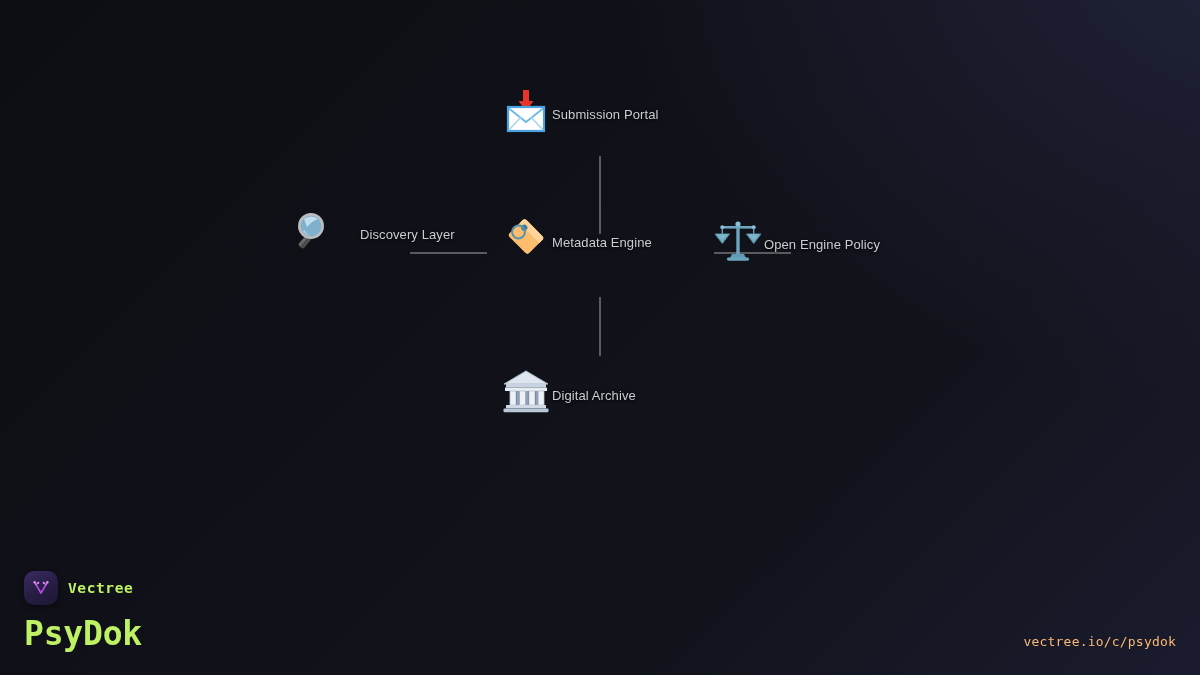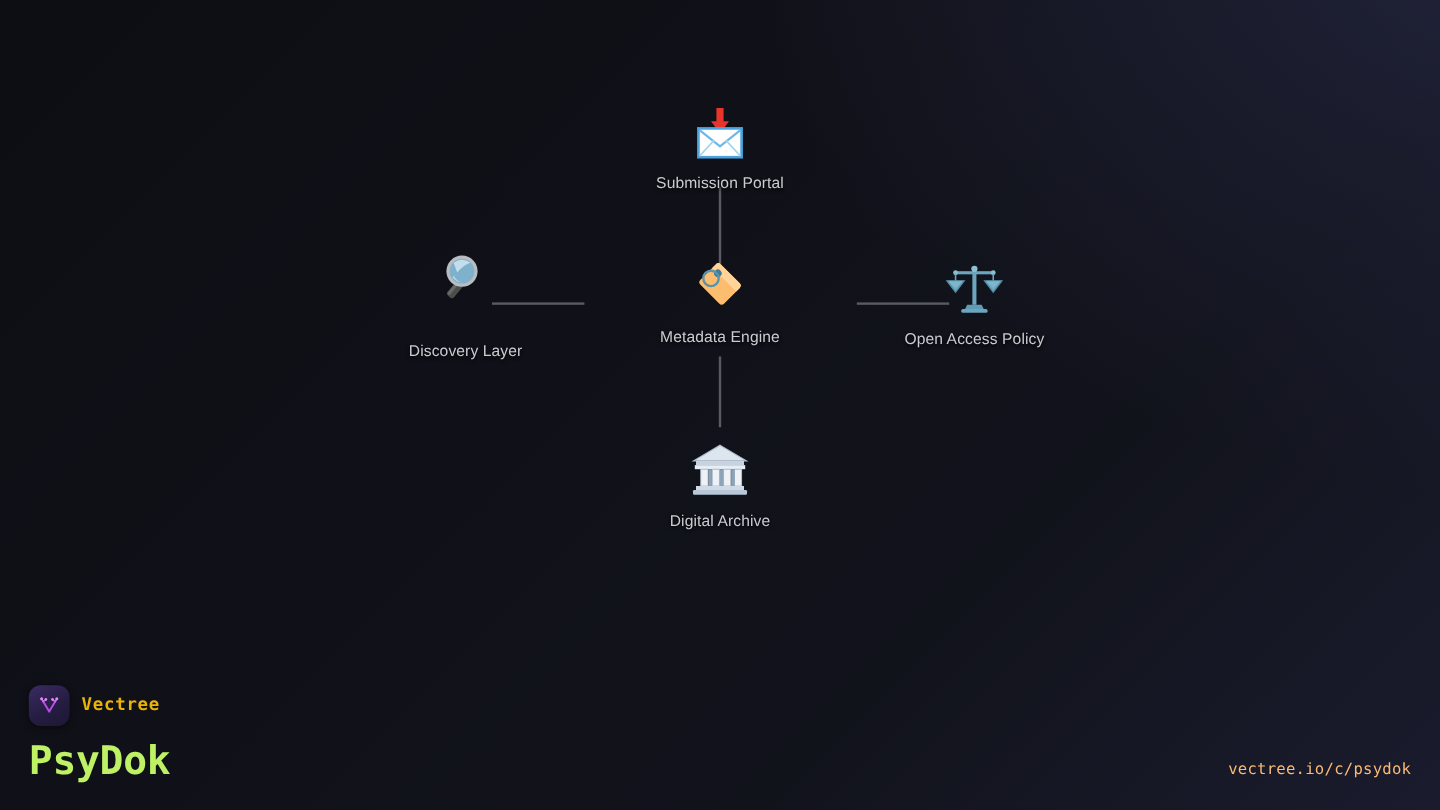--- a/index.html
+++ b/index.html
@@ -13,21 +13,21 @@
     position:relative;
   }
 
   
   #graph-canvas { position:absolute; inset:0; }
 
   .edge { position:absolute; background:#5a5a60; }
   .edge.v { width:2px; }
   .edge.h { height:2px; }
 
-  .node { position:absolute; display:flex; flex-direction:column; align-items:center; width:200px; }
+  .node { position:absolute; display:flex; flex-direction:row; align-items:center; width:200px; }
   .node .glyph { width:52px; height:52px; display:flex; align-items:center; justify-content:center; }
   .node .caption {
     margin-top:9px; font-size:13px; color:#c9ccd1; white-space:nowrap;
     letter-spacing:0.1px; text-shadow:0 1px 3px rgba(0,0,0,0.85);
   }
 
   
   #node-submission { left:500px; top:84px; }
   #node-discovery  { left:288px; top:204px;gap:20px; }
   #node-metadata   { left:500px; top:212px; }
@@ -38,21 +38,21 @@
   #brand { position:absolute; left:24px; bottom:22px; }
   #brand-row { display:flex; align-items:center; gap:10px; }
   #brand-logo {
     width:34px; height:34px; border-radius:10px;
     background:linear-gradient(150deg,#3a2b63 0%,#261d42 55%,#1d1733 100%);
     display:flex; align-items:center; justify-content:center;
     box-shadow:0 1px 5px rgba(0,0,0,0.6);
   }
   #brand-name {
     font-family:"DejaVu Sans Mono", monospace; font-size:14.5px; font-weight:bold;
-    color:#eab308; letter-spacing:0.6px;
+    color:#bef264; letter-spacing:0.6px;
   }
   #brand-title {
     margin-top:9px;
     font-family:"DejaVu Sans Mono", monospace; font-size:33px; font-weight:bold;
     color:#bef264; letter-spacing:-0.2px;
   }
   #site-url {
     position:absolute; right:24px; bottom:26px;
     font-family:"DejaVu Sans Mono", monospace; font-size:13px;
     color:#fdba74; letter-spacing:0.2px;
@@ -122,21 +122,21 @@
         <path d="M10.3 14 L10.3 20" stroke="#6ca5bd" stroke-width="1.3"></path>
         <path d="M41.7 14 L41.7 20" stroke="#6ca5bd" stroke-width="1.3"></path>
         <path d="M3 20 L17.6 20 L10.3 29.5 Z" fill="#6fa8c0" stroke="#4e8aa3" stroke-width="1"></path>
         <path d="M34.4 20 L49 20 L41.7 29.5 Z" fill="#6fa8c0" stroke="#4e8aa3" stroke-width="1"></path>
         <path d="M4 20 L16.6 20 L10.3 26 Z" fill="#8cc0d4" opacity="0.6"></path>
         <path d="M35.4 20 L48 20 L41.7 26 Z" fill="#8cc0d4" opacity="0.6"></path>
         <path d="M20 40 L32 40 L34 44 L18 44 Z" fill="#5e9bb5"></path>
         <rect x="15" y="43.5" width="22" height="3.2" rx="1.4" fill="#6ca5bd"></rect>
       </svg>
     </div>
-    <div class="caption">Open Access Policy</div>
+    <div class="caption">Open Engine Policy</div>
   </div>
 
   <div class="node" id="node-archive">
     <div class="glyph">
       <svg viewBox="0 0 52 52" width="52" height="52">
         <path d="M26 6 L48 19 L4 19 Z" fill="#dde5ee" stroke="#aebccc" stroke-width="1"></path>
         <rect x="6" y="19" width="40" height="3.6" fill="#c7d3e0"></rect>
         <rect x="5" y="22.6" width="42" height="3.4" fill="#e7edf4"></rect>
         <g fill="#eef2f7" stroke="#b6c4d2" stroke-width="0.8">
           <rect x="10" y="26" width="6" height="14"></rect>

